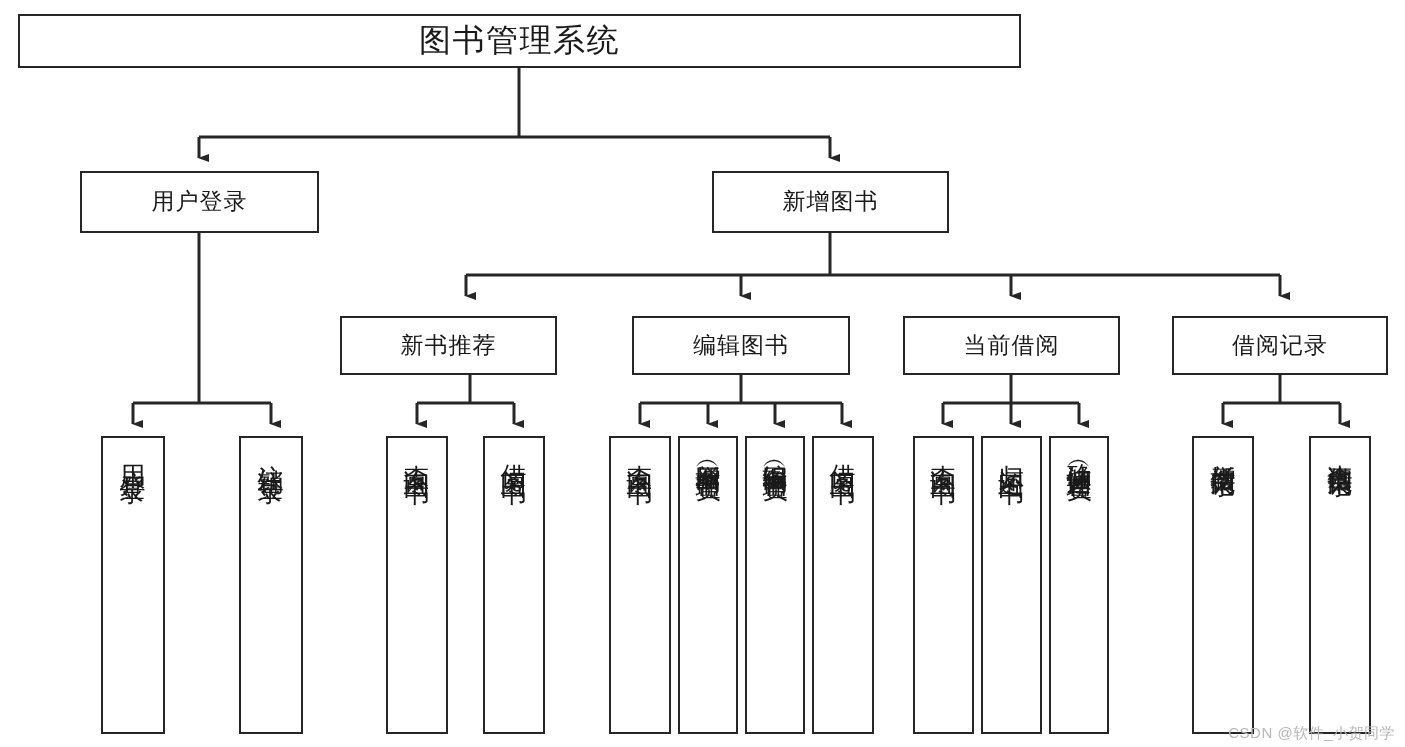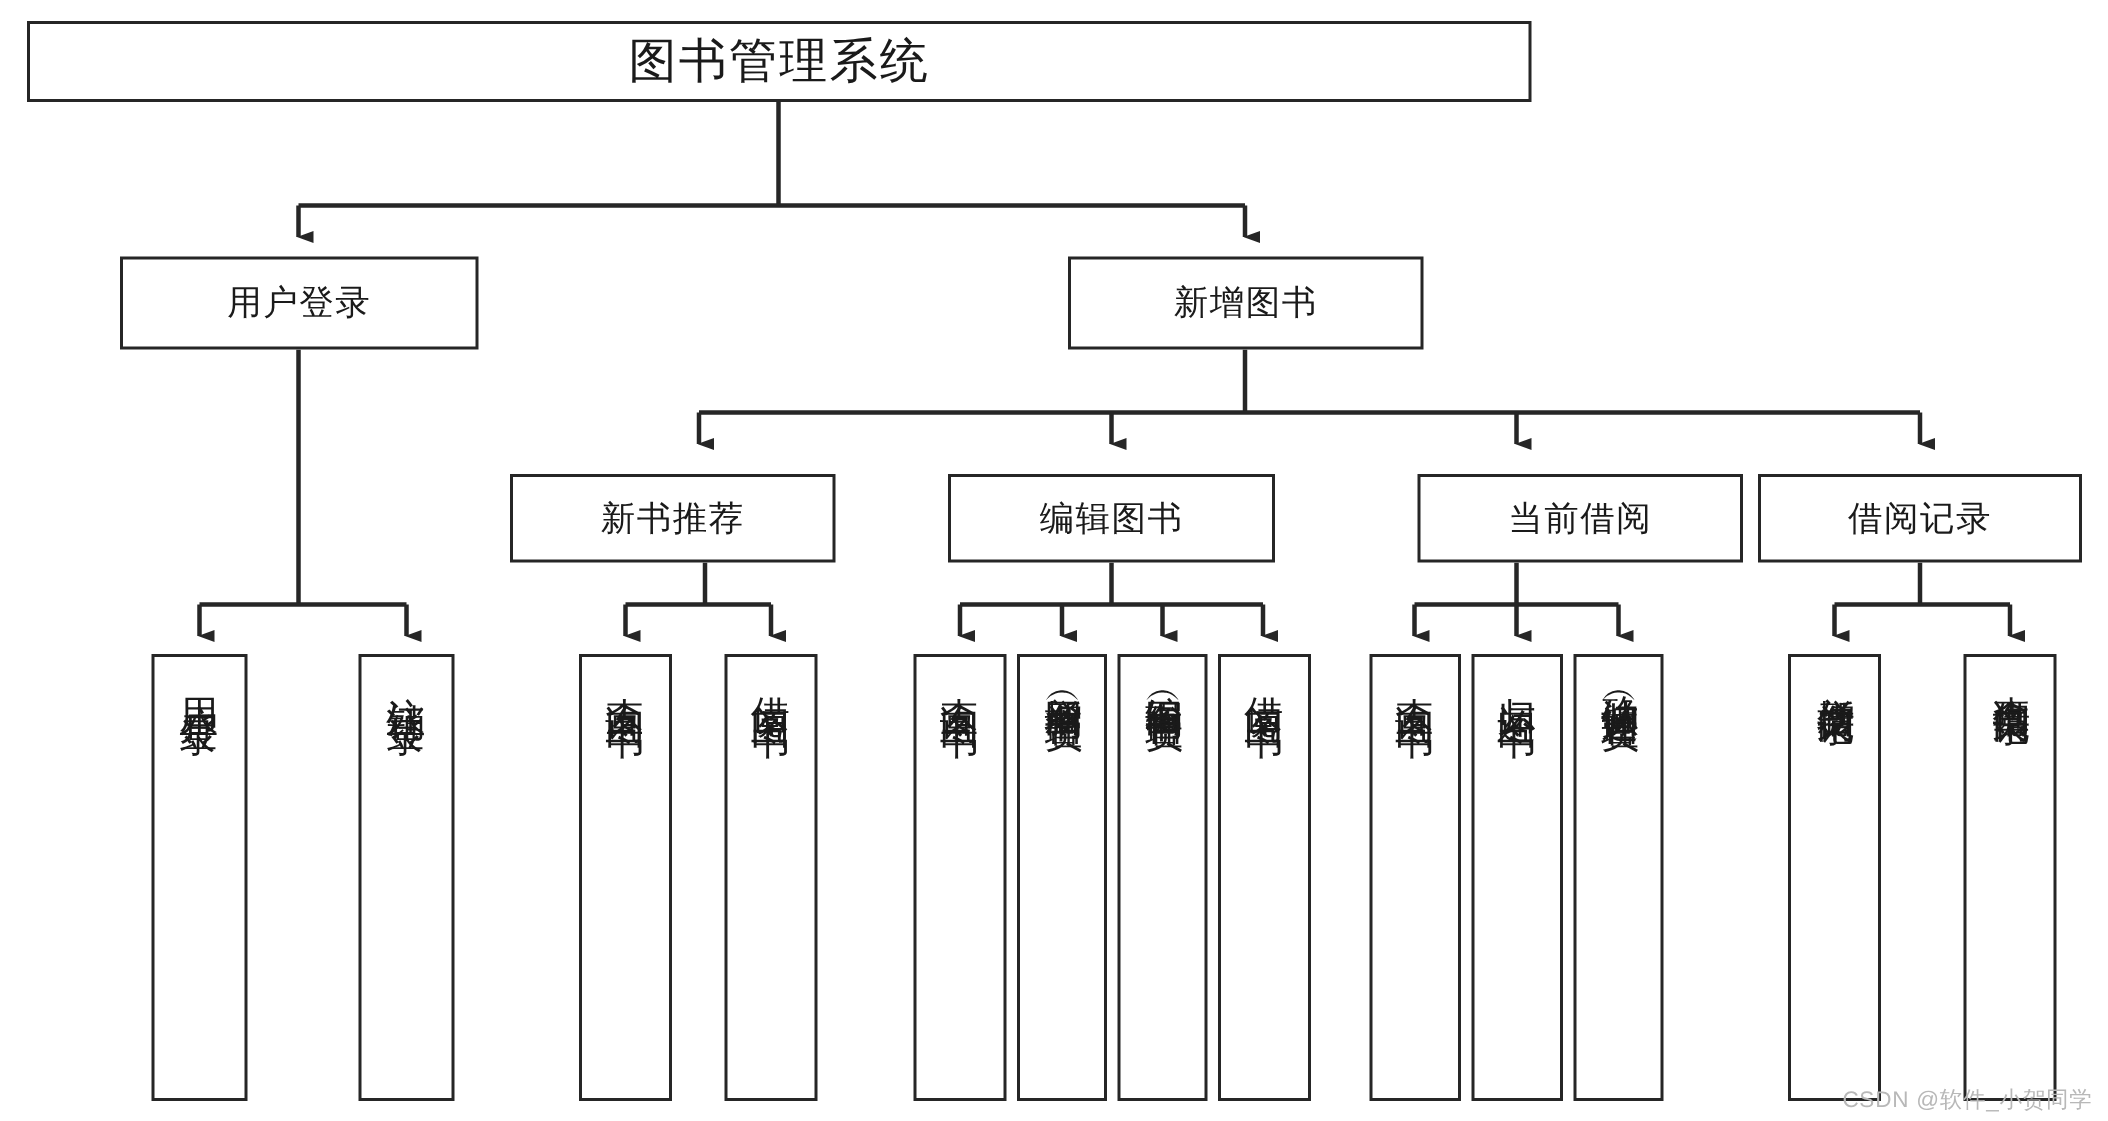--- a/index.html
+++ b/index.html
@@ -143,21 +143,21 @@
   <div class="node h" style="left:712px; top:171px; width:237px; height:62px;">
     <span class="lbl">新增图书</span>
   </div>
 
   <div class="node h" style="left:340px; top:316px; width:217px; height:59px;">
     <span class="lbl">新书推荐</span>
   </div>
   <div class="node h" style="left:632px; top:316px; width:218px; height:59px;">
     <span class="lbl">编辑图书</span>
   </div>
-  <div class="node h" style="left:945px; top:316px; width:217px; height:59px;">
+  <div class="node h" style="left:903px; top:316px; width:217px; height:59px;">
     <span class="lbl">当前借阅</span>
   </div>
   <div class="node h" style="left:1172px; top:316px; width:216px; height:59px;">
     <span class="lbl">借阅记录</span>
   </div>
 
   <div class="node v" style="left:101px; top:436px; width:64px; height:298px;">
     <span class="lbl">用户登录</span>
   </div>
   <div class="node v" style="left:239px; top:436px; width:64px; height:298px;">

